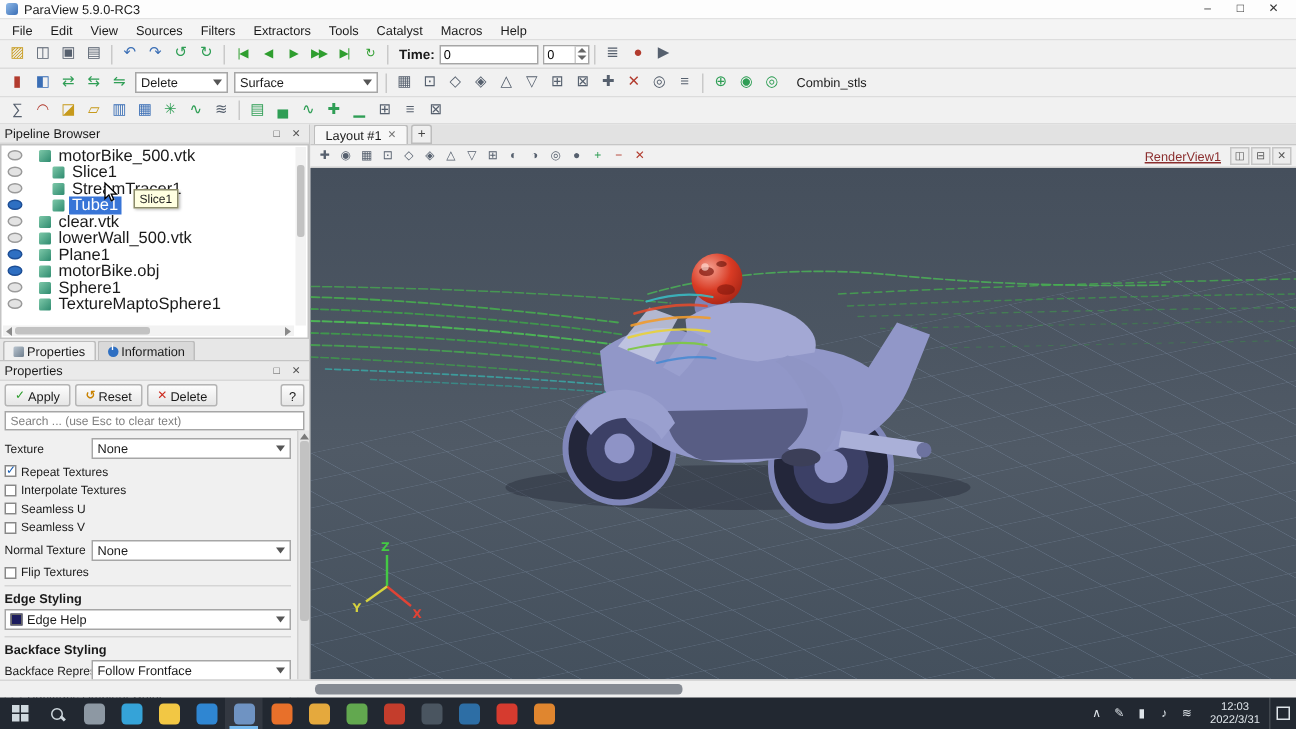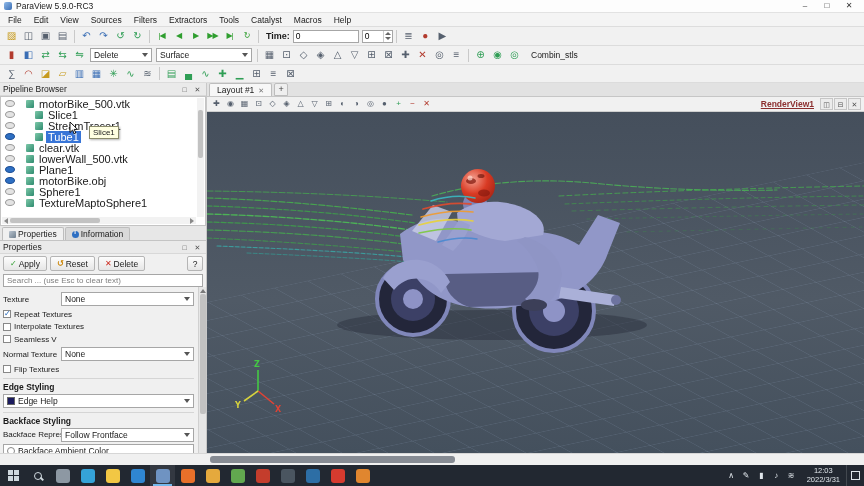--- a/index.html
+++ b/index.html
@@ -104,21 +104,21 @@
 
 .right-panel{position:absolute;top:83px;left:207px;right:0;bottom:33px;display:flex;flex-direction:column;background:#ececec;}
 .layout-bar{height:14px;display:flex;align-items:flex-end;background:#e2e2e2;border-bottom:1px solid #c6c6c6;padding:1px 2px 0;flex:none;}
 .layout-tab{display:flex;align-items:center;gap:4px;padding:1px 7px;background:#f7f7f7;border:1px solid #bdbdbd;border-bottom:none;font-size:8.5px;height:13px;border-radius:2px 2px 0 0;}
 .tab-close{font-size:7px;color:#777;line-height:1;}
 .add-layout{width:14px;height:13px;margin-left:2px;border:1px solid #bdbdbd;background:#efefef;font-size:9px;line-height:1;color:#444;border-radius:2px 2px 0 0;}
 .view-bar{height:15px;display:flex;align-items:center;background:#f1f1f1;border-bottom:1px solid #cfcfcf;padding:0 3px;gap:1px;flex:none;}
 .view-icons{display:flex;gap:1px;}
 .vbi{width:13px;height:13px;display:flex;align-items:center;justify-content:center;}
 .vbi .glyph{font-size:8px;color:var(--c,#566);line-height:1;}
-.view-name{font-size:8.5px;font-weight:bold;color:#8b2e2e;text-decoration:underline;margin:0 4px;}
+.view-name{font-size:8.5px;font-weight:normal;color:#8b2e2e;text-decoration:underline;margin:0 4px;}
 .view-btns{display:flex;}
 .vwb{width:13px;height:12px;display:flex;align-items:center;justify-content:center;border:1px solid #c6c6c6;background:#ececec;margin-left:1px;}
 .vwb .glyph{font-size:7px;color:#555;line-height:1;}
 .viewport{flex:1;position:relative;overflow:hidden;background:#4a5560;}
 .viewport svg{display:block;width:100%;height:100%;}
 
 .hscroll-main{position:absolute;left:0;right:0;top:453px;height:12px;background:#f0f0f0;border-top:1px solid #d6d6d6;}
 .hscroll-main .thumb{position:absolute;left:210px;width:245px;top:2px;height:7px;background:#868b93;border-radius:3px;}
 .taskbar{position:absolute;left:0;right:0;bottom:0;height:21px;background:#222831;display:flex;align-items:center;color:#dfe5ea;}
 .tb-start{width:26px;height:21px;display:flex;align-items:center;justify-content:center;}
@@ -535,20 +535,24 @@
             <span class="combo-arrow"></span>
           </div>
         </div>
         <div class="crow">
           <span class="cb checked"></span>
           <span class="clabel">Repeat Textures</span>
         </div>
         <div class="crow">
           <span class="cb"></span>
           <span class="clabel">Interpolate Textures</span>
+        </div>
+        <div class="crow">
+          <span class="cb"></span>
+          <span class="clabel">Seamless U</span>
         </div>
         <div class="crow">
           <span class="cb"></span>
           <span class="clabel">Seamless V</span>
         </div>
         <div class="prow">
           <span class="plabel">Normal Texture</span>
           <div class="combo grow">
             <span class="combo-text">None</span>
             <span class="combo-arrow"></span>

